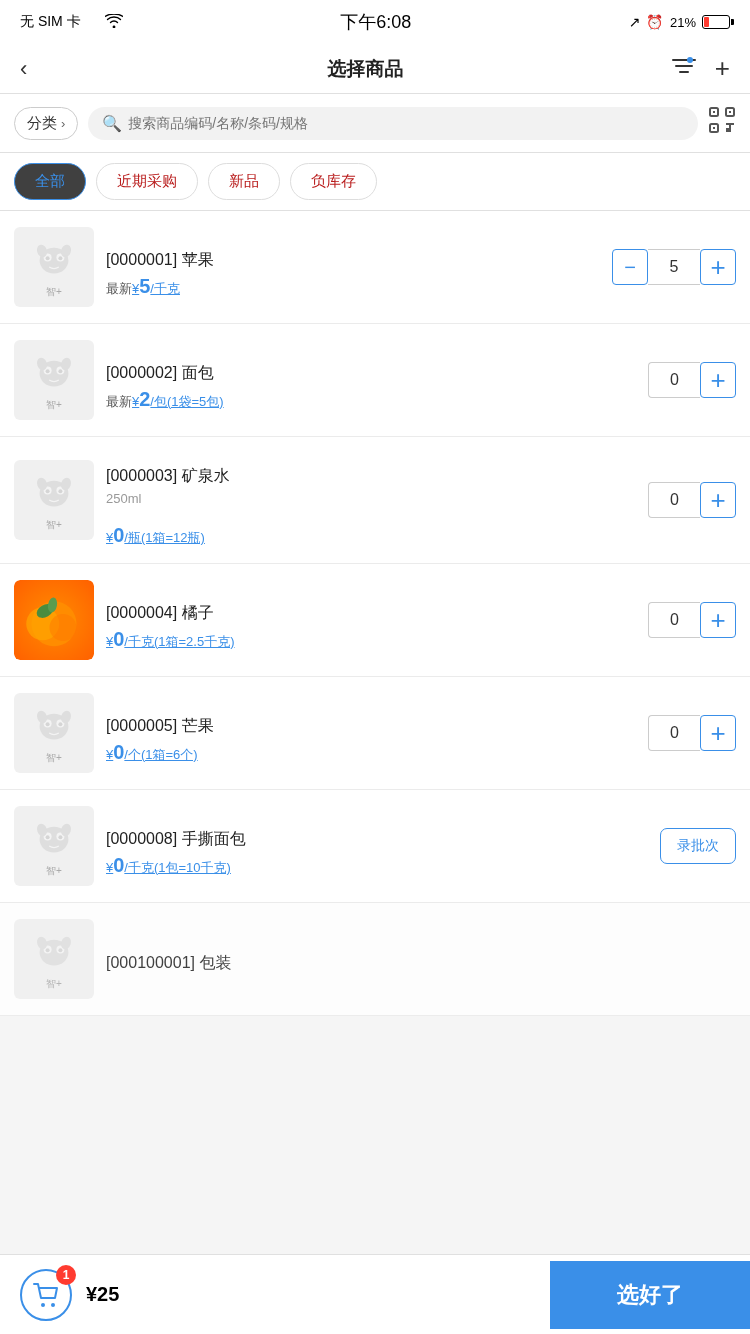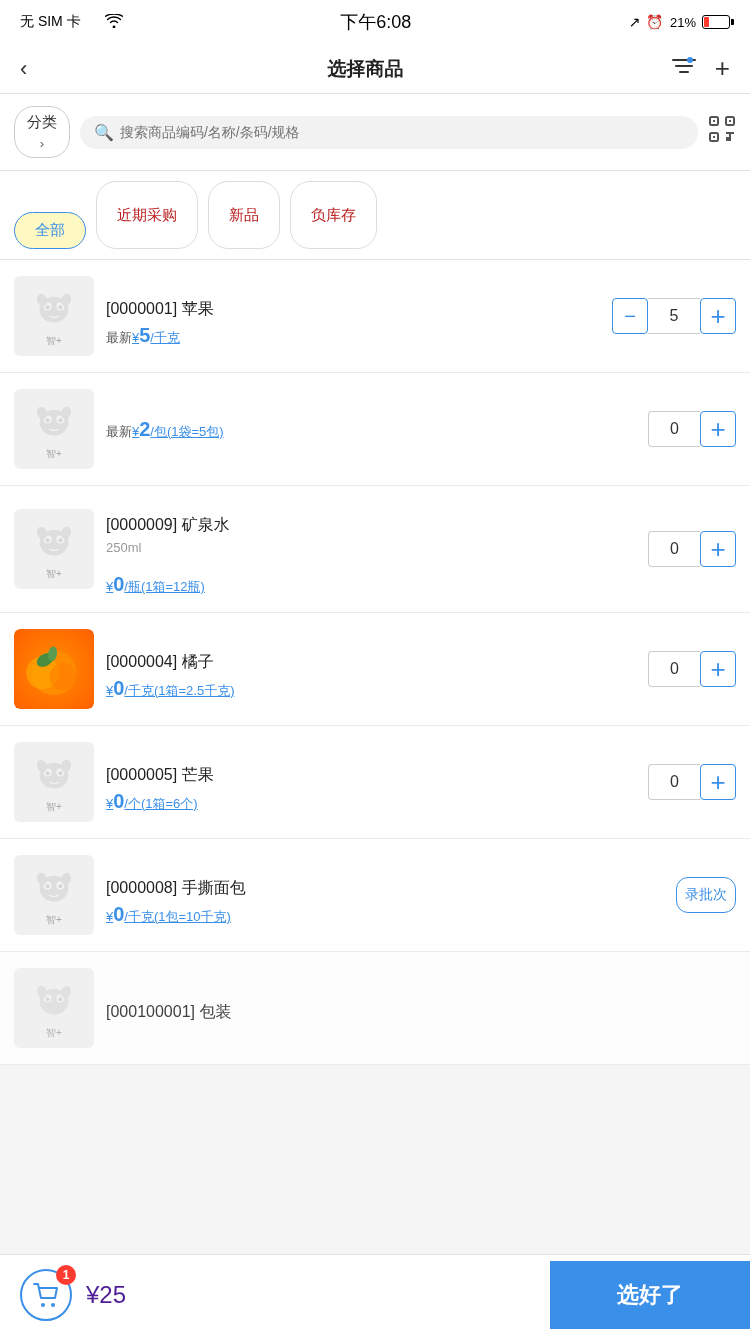--- a/index.html
+++ b/index.html
@@ -65,21 +65,21 @@
       padding: 12px 14px;
       display: flex;
       align-items: center;
       gap: 10px;
       border-bottom: 1px solid #e0e0e0;
     }
     .category-btn {
       display: flex; align-items: center; gap: 4px;
       border: 1px solid #ccc; border-radius: 20px;
       padding: 6px 12px; font-size: 15px; color: #333;
-      background: #fff; white-space: nowrap; cursor: pointer; flex-direction: column;
+      background: #fff; white-space: nowrap; cursor: pointer;
     }
     .search-input-wrapper {
       flex: 1; display: flex; align-items: center;
       background: #f2f2f2; border-radius: 20px; padding: 7px 14px; gap: 6px;
     }
     .search-input-wrapper input {
       border: none; background: transparent; font-size: 14px; color: #999;
       outline: none; width: 100%;
     }
     .scan-icon {
@@ -99,22 +99,21 @@
       border-radius: 20px;
       font-size: 15px;
       border: 1px solid #ddd;
       background: #fff;
       color: #b91c1c;
       cursor: pointer;
     }
     .tab-btn.active {
       border: 1.5px solid #3a8fe8;
       color: #3a8fe8;
-      background: #fef9c3;
-      margin-top: 31px;
+      background: #404040;
     }
 
     
     .product-list {
       background: #f5f5f5;
       padding-bottom: 80px;
     }
 
     .product-item {
       background: #fff;
@@ -176,22 +175,22 @@
       width: 52px; height: 36px; border: 1px solid #ccc;
       border-left: none; border-right: none;
       text-align: center; font-size: 16px; color: #333;
       outline: none; background: #fff;
     }
     .stepper-plus {
       color: #3a8fe8; font-size: 26px; font-weight: 400;
     }
 
     .batch-btn {
-      padding: 8px 8px; border: 1px solid #3a8fe8; color: #3a8fe8;
-      background: #fff; border-radius: 12px; font-size: 14px; cursor: pointer;
+      padding: 8px 16px; border: 1px solid #3a8fe8; color: #3a8fe8;
+      background: #fff; border-radius: 7px; font-size: 14px; cursor: pointer;
       white-space: nowrap;
     }
 
     
     .orange-img {
       width: 80px; height: 80px; border-radius: 6px; overflow: hidden; flex-shrink: 0;
     }
     .orange-visual {
       width: 80px; height: 80px; background: radial-gradient(circle at 50% 50%, #ff8c00, #ff6000);
       border-radius: 6px; position: relative; display: flex; align-items: center; justify-content: center;
@@ -215,21 +214,21 @@
       border-radius: 50%; display: flex; align-items: center; justify-content: center;
       position: relative; cursor: pointer;
     }
     .cart-badge {
       position: absolute; top: -6px; right: -6px;
       width: 20px; height: 20px; background: #ff3b30; border-radius: 50%;
       color: #fff; font-size: 12px; display: flex; align-items: center; justify-content: center;
       font-weight: 700;
     }
     .cart-total {
-      font-size: 24px; font-weight: 400; color: #4c1d95;
+      font-size: 20px; font-weight: 700; color: #000000;
     }
     .confirm-btn {
       width: 200px; height: 68px;
       background: #3a8fe8; color: #fff;
       font-size: 22px; font-weight: 600;
       border: none; cursor: pointer;
       display: flex; align-items: center; justify-content: center;
     }
     .arrow-icon { font-size: 13px; color: #666; }
   </style>
@@ -346,20 +345,21 @@
         <circle cx="38" cy="28" r="5" fill="#fff"></circle>
         <circle cx="22" cy="29" r="2.5" fill="#888"></circle>
         <circle cx="38" cy="29" r="2.5" fill="#888"></circle>
         <path d="M24 40 Q30 44 36 40" stroke="#fff" stroke-width="1.5" fill="none"></path>
         <ellipse cx="15" cy="20" rx="6" ry="8" fill="#aaa" transform="rotate(-20,15,20)"></ellipse>
         <ellipse cx="45" cy="20" rx="6" ry="8" fill="#aaa" transform="rotate(20,45,20)"></ellipse>
       </svg>
       <span style="font-size:10px;color:#aaa;">智+</span>
     </div>
     <div class="product-info">
+      <div class="product-name">[0000002] 面包</div>
       <div class="product-price-row">
         <span class="price-label">最新 </span>
         <span class="price-currency">¥</span>
         <span class="price-value">2</span>
         <span class="price-unit">/包(1袋=5包)</span>
       </div>
     </div>
     <div class="product-stepper">
       <input class="stepper-input" type="text" value="0" style="border-left: 1px solid rgb(204, 204, 204); border-right: none; border-radius: 4px 0px 0px 4px;">
       <button class="stepper-btn stepper-plus">+</button>
@@ -374,21 +374,21 @@
         <circle cx="38" cy="28" r="5" fill="#fff"></circle>
         <circle cx="22" cy="29" r="2.5" fill="#888"></circle>
         <circle cx="38" cy="29" r="2.5" fill="#888"></circle>
         <path d="M24 40 Q30 44 36 40" stroke="#fff" stroke-width="1.5" fill="none"></path>
         <ellipse cx="15" cy="20" rx="6" ry="8" fill="#aaa" transform="rotate(-20,15,20)"></ellipse>
         <ellipse cx="45" cy="20" rx="6" ry="8" fill="#aaa" transform="rotate(20,45,20)"></ellipse>
       </svg>
       <span style="font-size:10px;color:#aaa;">智+</span>
     </div>
     <div class="product-info">
-      <div class="product-name">[0000009] 矿泉水</div>
+      <div class="product-name">[0000003] 矿泉水</div>
       <div class="product-spec">250ml</div>
       <div class="product-price-row">
         <span class="price-currency">¥</span>
         <span class="price-value">0</span>
         <span class="price-unit">/瓶(1箱=12瓶)</span>
       </div>
     </div>
     <div class="product-stepper">
       <input class="stepper-input" type="text" value="0" style="border-left: 1px solid rgb(204, 204, 204); border-right: none; border-radius: 4px 0px 0px 4px;">
       <button class="stepper-btn stepper-plus">+</button>

